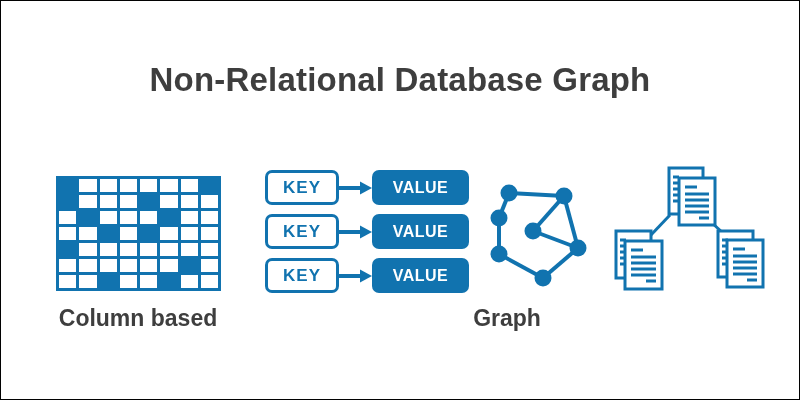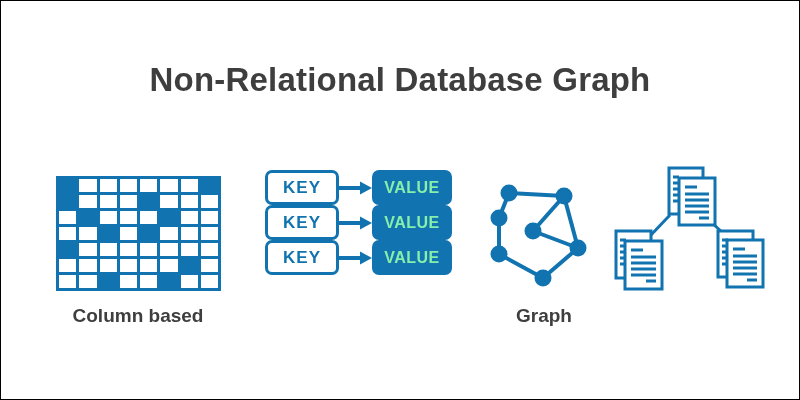--- a/index.html
+++ b/index.html
@@ -17,50 +17,50 @@
   .colgrid{
     position:absolute;left:55px;top:175px;width:165px;height:115px;
     background:var(--accent);box-sizing:border-box;padding:3px;
     display:grid;grid-template-columns:repeat(8,1fr);grid-template-rows:repeat(7,1fr);
     gap:3px;
   }
   .colgrid .cell{background:#fff;}
   .colgrid .cell.filled{background:var(--accent);}
   
   .kv{
-    position:absolute;left:264px;top:169px;display:flex;flex-direction:column;
+    position:absolute;left:264px;top:169px;display:flex;flex-direction:column;gap:9px;
   }
   .kv-row{display:flex;align-items:center;}
   .key-box{
     width:74px;height:35px;box-sizing:border-box;border:3px solid var(--accent);
     border-radius:7px;background:#fff;color:var(--accent);
     display:flex;align-items:center;justify-content:center;
     font-size:17px;font-weight:bold;letter-spacing:1px;
   }
   .value-box{
-    width:80px;height:35px;box-sizing:border-box;background:var(--accent);
-    border-radius:7px;color:#86efac;
+    width:97px;height:35px;box-sizing:border-box;background:var(--accent);
+    border-radius:7px;color:#ffffff;
     display:flex;align-items:center;justify-content:center;
     font-size:16px;font-weight:bold;letter-spacing:0.5px;
   }
   .arrow-svg{display:block;margin:0;}
   
   .graph-svg{position:absolute;left:477px;top:167px;}
   .doc-svg{position:absolute;left:605px;top:160px;}
   .page{fill:#fff;stroke:var(--accent);stroke-width:3px;}
   .dline{stroke:var(--accent);stroke-width:3px;stroke-linecap:butt;}
   .connector{stroke:var(--accent);stroke-width:3px;}
   
   .caption{
     position:absolute;top:304px;transform:translateX(-50%);
-    font-size:19px;font-weight:bold;color:var(--text);white-space:nowrap;
+    font-size:23px;font-weight:bold;color:var(--text);white-space:nowrap;
   }
   .cap-column{left:137px;}
   .cap-keyvalue{left:354px;}
-  .cap-graph{left:543px;}
+  .cap-graph{left:506px;}
   .cap-document{left:688px;}
 </style>
 </head>
 <body>
 
 <div class="canvas">
 
   <h1 class="title">Non-Relational Database Graph</h1>
 
   <div class="colgrid" id="colgrid">

